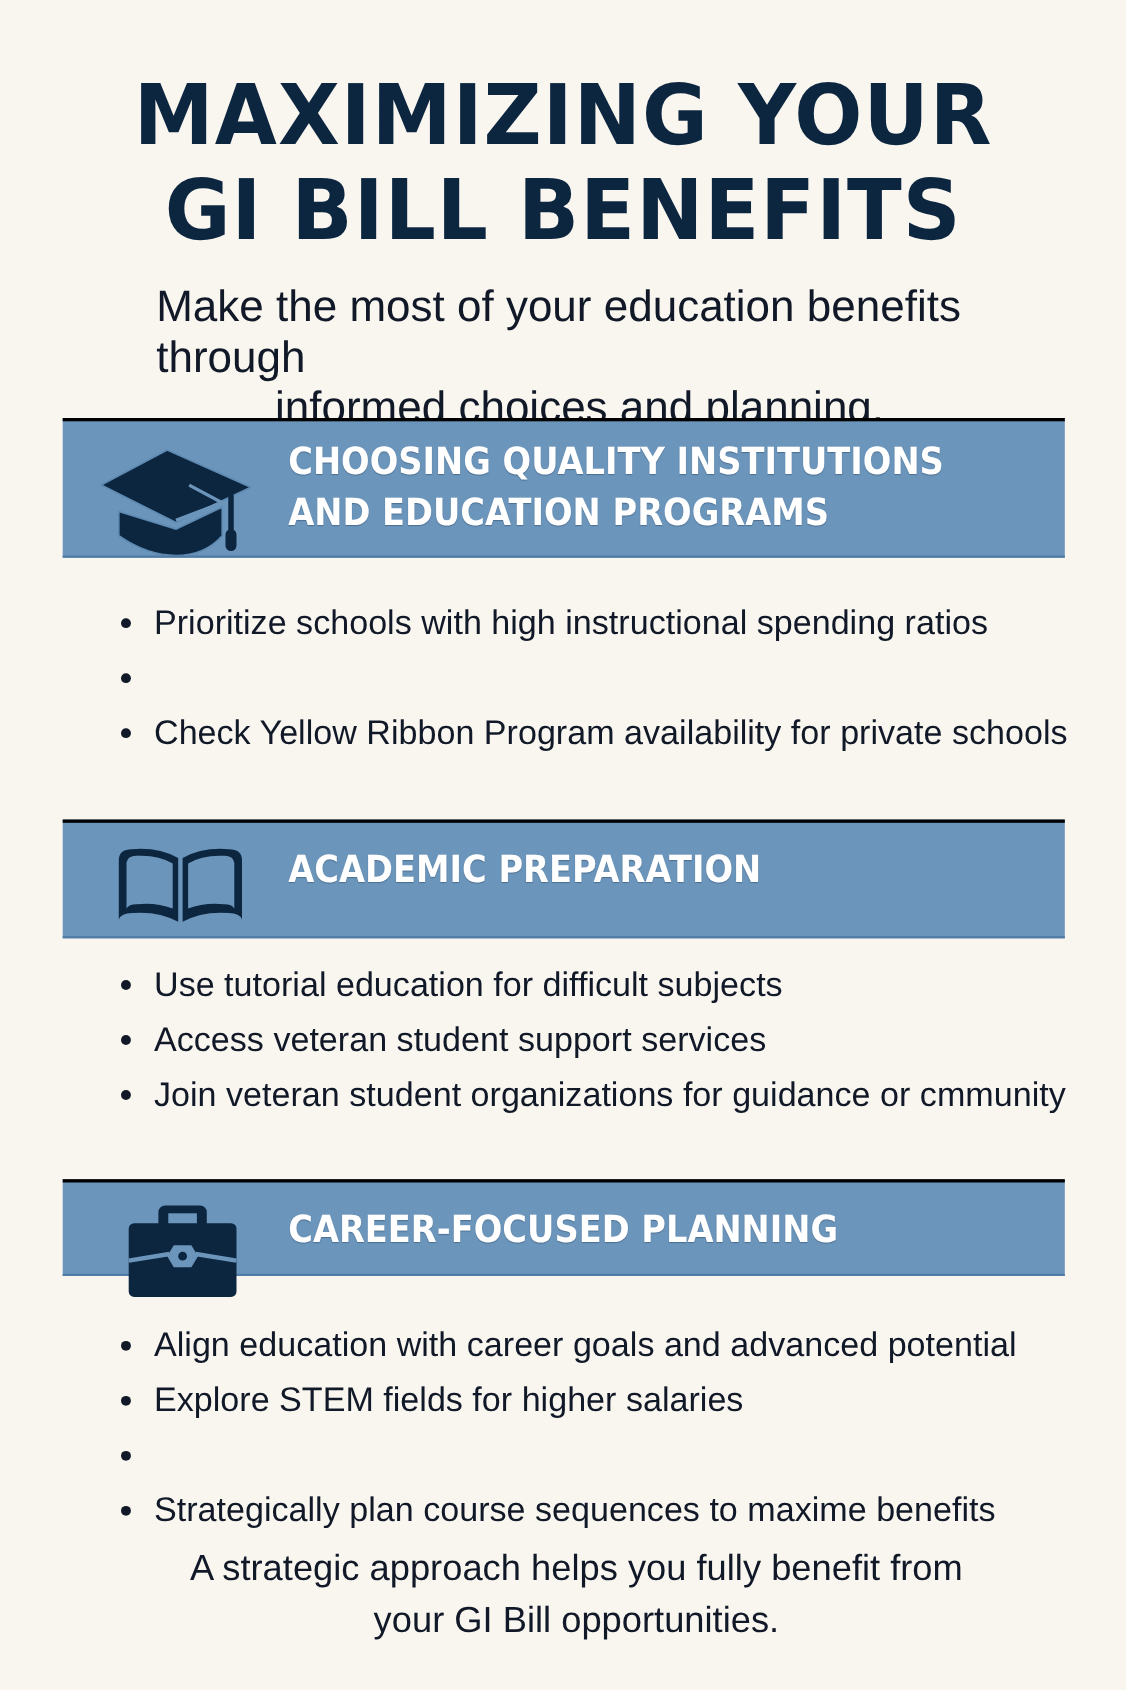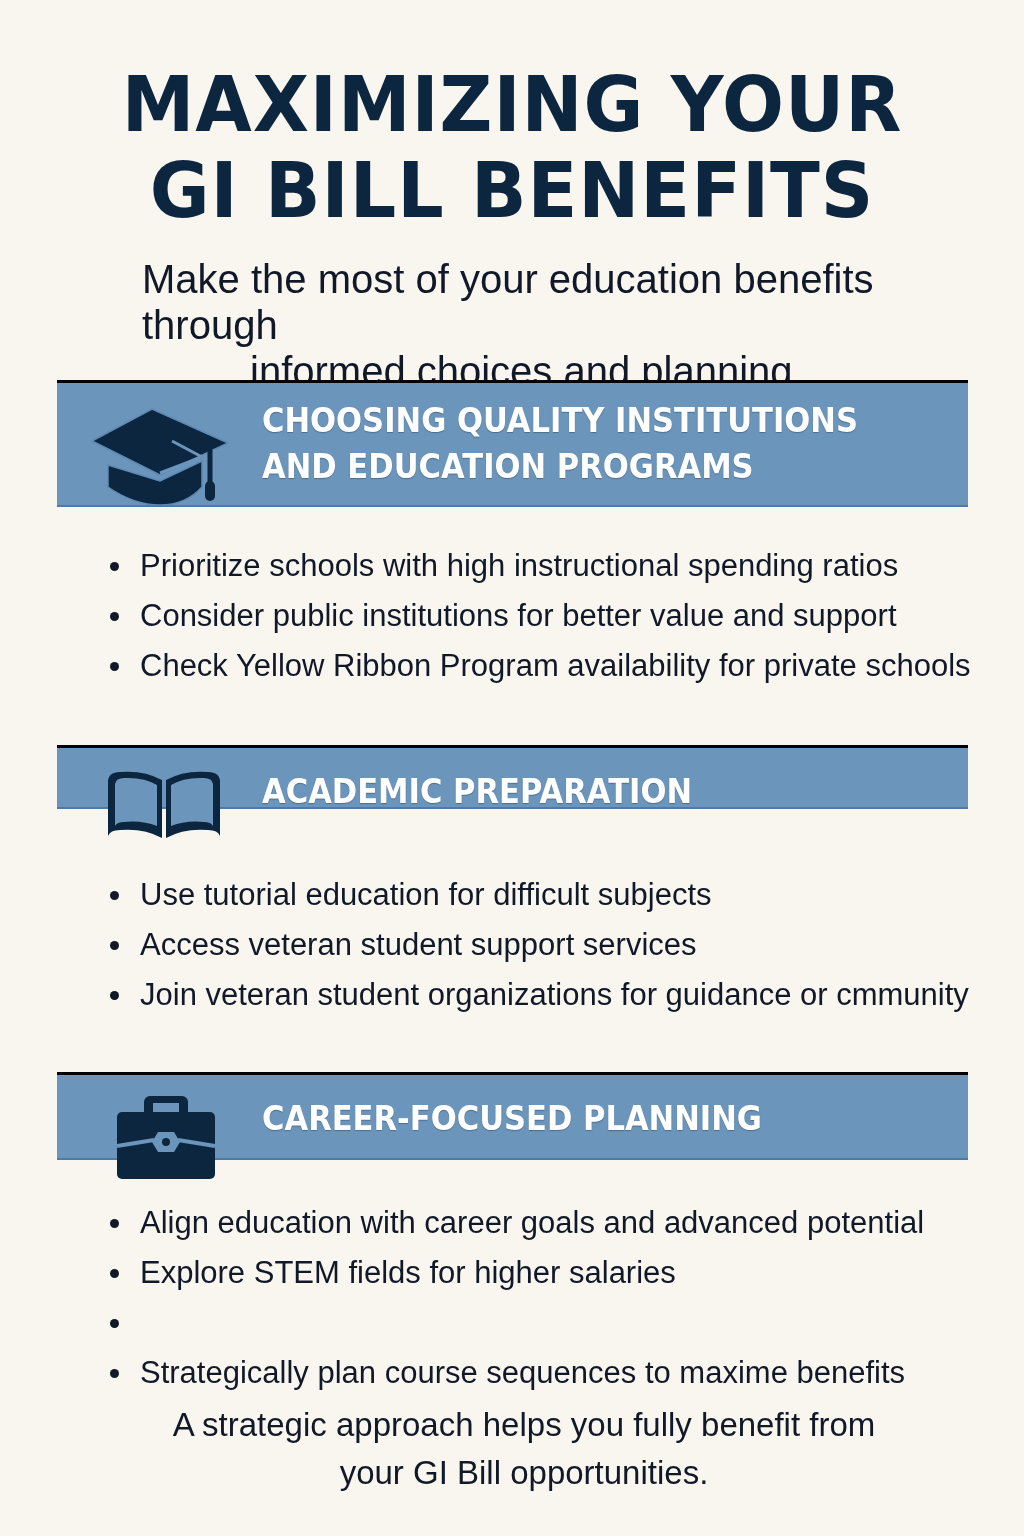--- a/index.html
+++ b/index.html
@@ -131,27 +131,27 @@
     <svg width="140" height="100" viewBox="0 0 140 100">
       <path d="M18 60 L18 82 Q44 100 70 100 Q96 100 112 82 L112 56 L70 76 Z" fill="#0d2640" stroke="#5f8ab2" stroke-width="1.5"></path>
       <path d="M2 36 L62 4 L138 38 L70 70 Z" fill="#0d2640" stroke="#5f8ab2" stroke-width="1.5" stroke-linejoin="round"></path>
       <path d="M82 36 L112 52 L70 68" fill="none" stroke="#6b95bb" stroke-width="3"></path>
       <path d="M120 46 L120 80" stroke="#0d2640" stroke-width="5" stroke-linecap="round"></path>
       <rect x="115" y="76" width="10" height="20" rx="5" fill="#0d2640"></rect>
     </svg>
   </span>
   <ul class="bullets" style="top:525px;">
     <li><span class="dot"></span><span>Prioritize schools with high instructional spending ratios</span></li>
-    <li><span class="dot"></span><span>Consider public institutions for better value and support</span></li>
+    <li><span class="dot"></span></li>
     <li><span class="dot"></span><span>Check Yellow Ribbon Program availability for private schools</span></li>
   </ul>
 </section>
 
 <section>
-  <div class="banner" style="top:745px; height:64px;">
+  <div class="banner" style="top:745px; height:108px;">
     <div class="banner-title" style="top:20px;">
       <span style="display:block">ACADEMIC PREPARATION</span>
     </div>
   </div>
   <span class="icon" style="left:104px; top:766px; width:120px; height:76px;">
     <svg width="120" height="76" viewBox="0 0 120 76">
       <path d="M4 16 Q4 6 16 6 Q40 4 58 14 L58 72 Q40 62 16 64 Q6 64 4 70 Z" fill="#0d2640"></path>
       <path d="M116 16 Q116 6 104 6 Q80 4 62 14 L62 72 Q80 62 104 64 Q114 64 116 70 Z" fill="#0d2640"></path>
       <path d="M11 18 Q12 12 20 12 Q40 11 53 19 L53 60 Q38 54 20 56 Q13 56 11 60 Z" fill="#6b95bb"></path>
       <path d="M109 18 Q108 12 100 12 Q80 11 67 19 L67 60 Q82 54 100 56 Q107 56 109 60 Z" fill="#6b95bb"></path>

